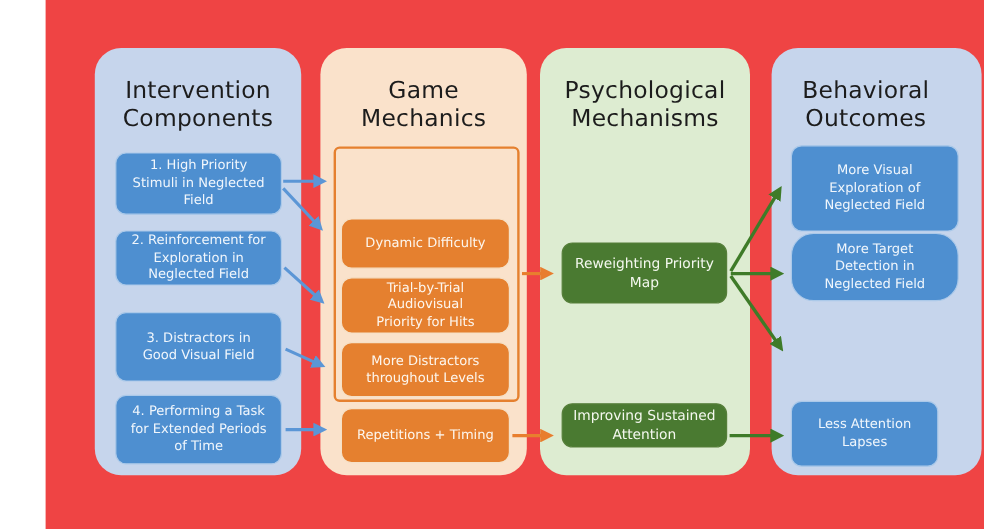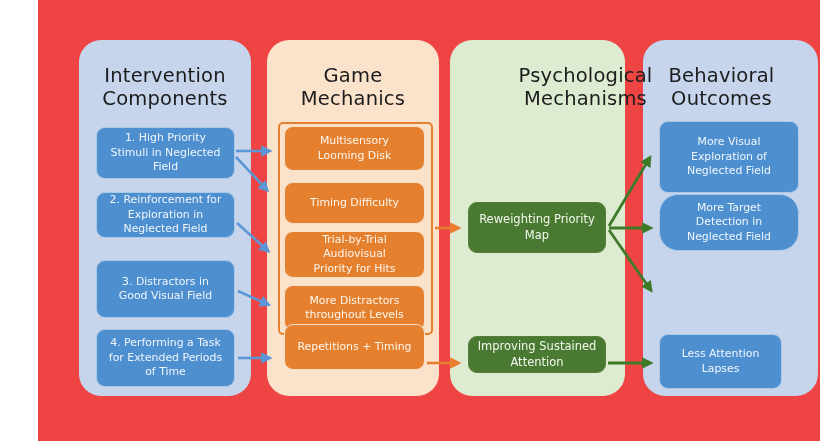--- a/index.html
+++ b/index.html
@@ -28,21 +28,21 @@
     color:#1c1c1c;
     font-size:19.5px;
     line-height:1.18;
     text-align:center;
     white-space:pre-line;
     width:100%;
     letter-spacing:0.2px;
   }
   .p1-title{left:41px;width:172px;}
   .p2-title{left:229px;width:172px;}
-  .p3-title{left:412px;width:175px;padding-left:48px;}
+  .p3-title{left:412px;width:175px;}
   .p4-title{left:605px;width:157px;}
   .node{
     position:absolute;
     border-radius:9px;
     display:flex;
     align-items:center;
     justify-content:center;
     text-align:center;
     font-size:10.9px;
     line-height:1.32;
@@ -131,29 +131,27 @@
 Field</div>
   <div class="node node-blue" style="left:58px;top:192px;width:139px;height:46px;">2. Reinforcement for
 Exploration in
 Neglected Field</div>
   <div class="node node-blue" style="left:58px;top:260px;width:139px;height:58px;">3. Distractors in
 Good Visual Field</div>
   <div class="node node-blue" style="left:58px;top:329px;width:139px;height:58px;">4. Performing a Task
 for Extended Periods
 of Time</div>
 
-  <div class="node node-orange" style="left:246px;top:126px;width:141px;height:45px;">Multisensory
-Looming Disk</div>
-  <div class="node node-orange" style="left:246px;top:182px;width:141px;height:42px;">Timing Difficulty</div>
+  <div class="node node-orange" style="left:246px;top:182px;width:141px;height:42px;">Dynamic Difficulty</div>
   <div class="node node-orange" style="left:246px;top:231px;width:141px;height:47px;">Trial-by-Trial
 Audiovisual
 Priority for Hits</div>
   <div class="node node-orange" style="left:246px;top:285px;width:141px;height:46px;">More Distractors
 throughout Levels</div>
-  <div class="node node-orange" style="left:246px;top:324px;width:141px;height:46px;">Repetitions + Timing</div>
+  <div class="node node-orange" style="left:246px;top:340px;width:141px;height:46px;">Repetitions + Timing</div>
 
   <div class="node node-green" style="left:430px;top:202px;width:138px;height:51px;font-size:11.5px;">Reweighting Priority
 Map</div>
   <div class="node node-green" style="left:430px;top:336px;width:138px;height:37px;font-size:11.5px;">Improving Sustained
 Attention</div>
 
   <div class="node node-blue" style="left:621px;top:121px;width:140px;height:72px;">More Visual
 Exploration of
 Neglected Field</div>
   <div class="node node-blue" style="left:621px;top:194px;width:140px;height:57px;border-radius:19px;">More Target

